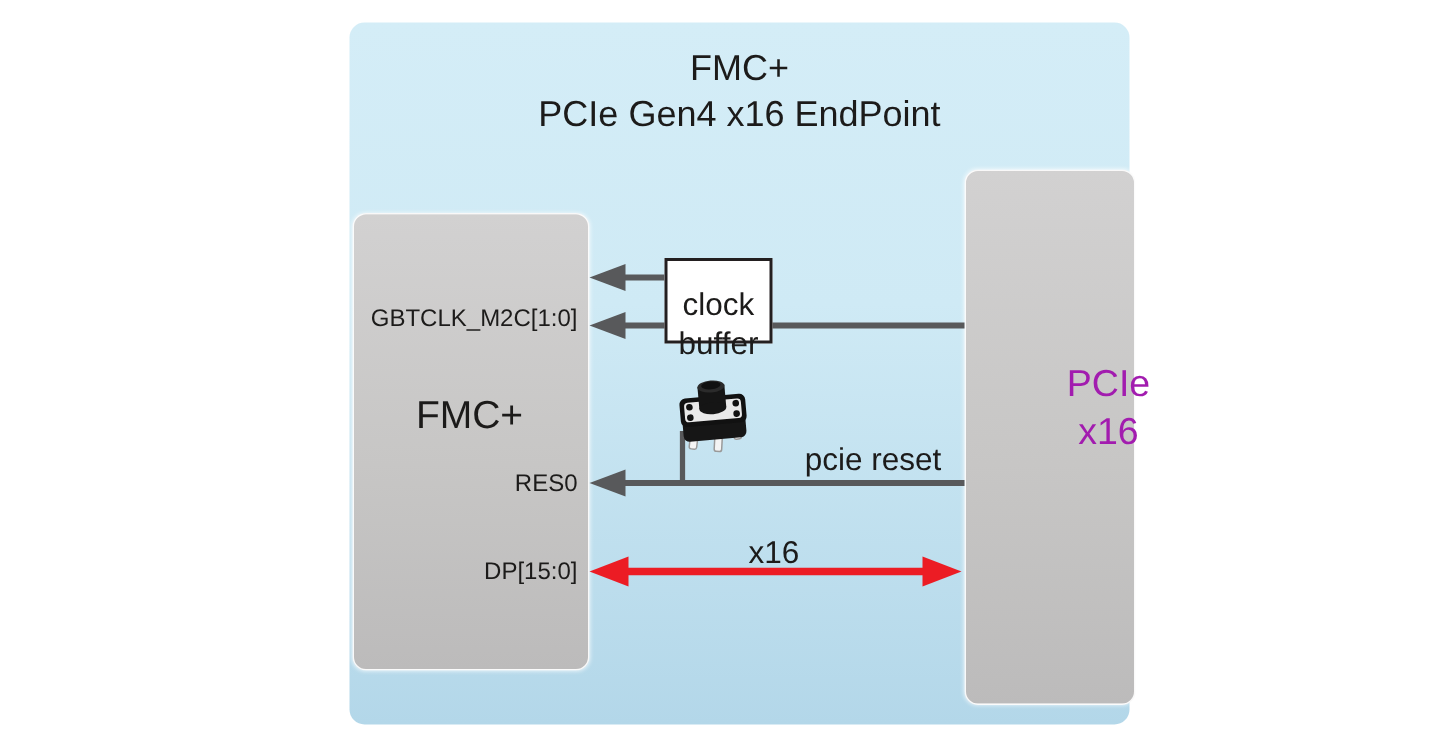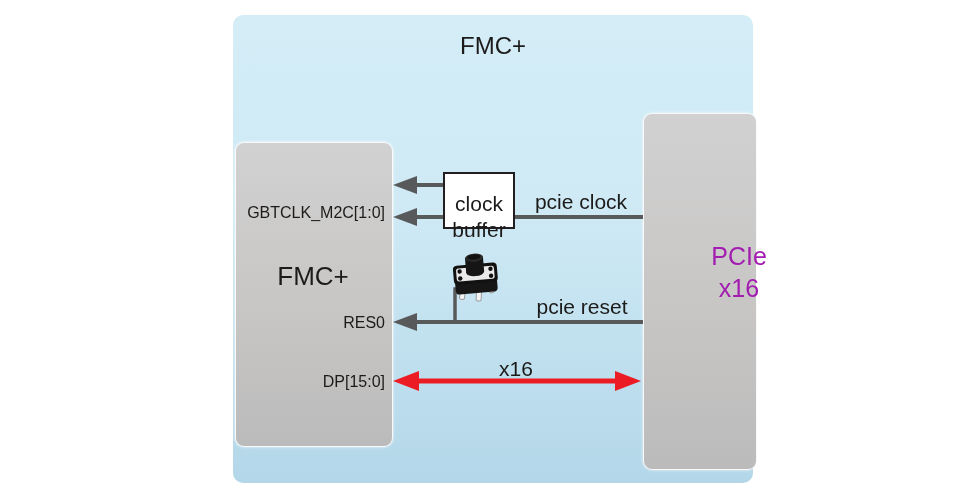--- a/index.html
+++ b/index.html
@@ -56,20 +56,21 @@
 </style>
 </head>
 <body>
 
 <div class="canvas">
 
   <div class="panel"></div>
 
   <div class="title">
     <div>FMC+</div>
+    <div>PCIe Gen4 x16 EndPoint</div>
   </div>
 
   <div class="block fmc-block"></div>
   <div class="fmc-label">FMC+</div>
   <div class="port port-gbtclk">GBTCLK_M2C[1:0]</div>
   <div class="port port-res0">RES0</div>
   <div class="port port-dp">DP[15:0]</div>
 
   <div class="block pcie-block"></div>
   <div class="pcie-label">
@@ -123,17 +124,16 @@
       <circle cx="12.5" cy="26" r="2.2" fill="#111111"></circle>
       <circle cx="43.5" cy="26" r="2.2" fill="#111111"></circle>
 
       <rect x="19" y="6" width="18" height="15" fill="#151515"></rect>
       <ellipse cx="28" cy="21" rx="9" ry="4" fill="#151515"></ellipse>
       <ellipse cx="28" cy="6.5" rx="9" ry="4" fill="#2b2b2b"></ellipse>
       <ellipse cx="28" cy="5.8" rx="6.5" ry="2.6" fill="#111111"></ellipse>
     </g>
   </svg>
 
-  <div class="sig sig-clock">pcie clock</div>
   <div class="sig sig-reset">pcie reset</div>
   <div class="sig sig-x16">x16</div>
 
 </div>
 
 </body></html>

